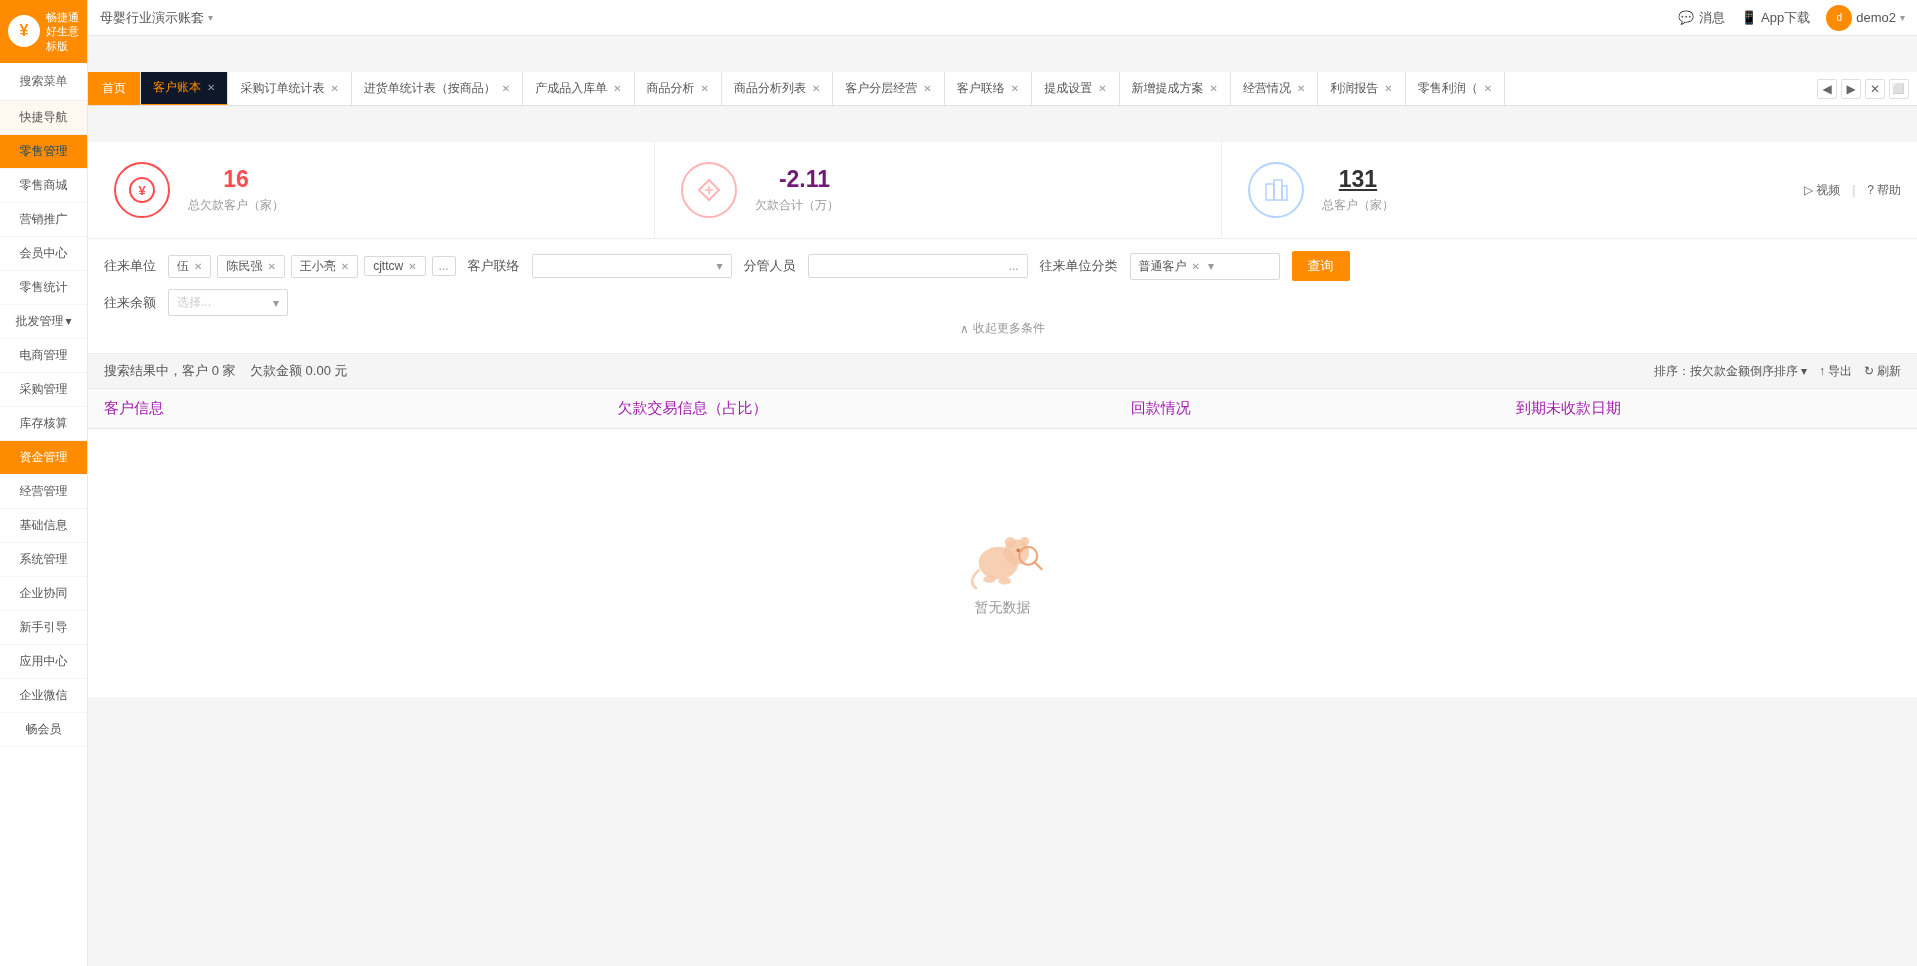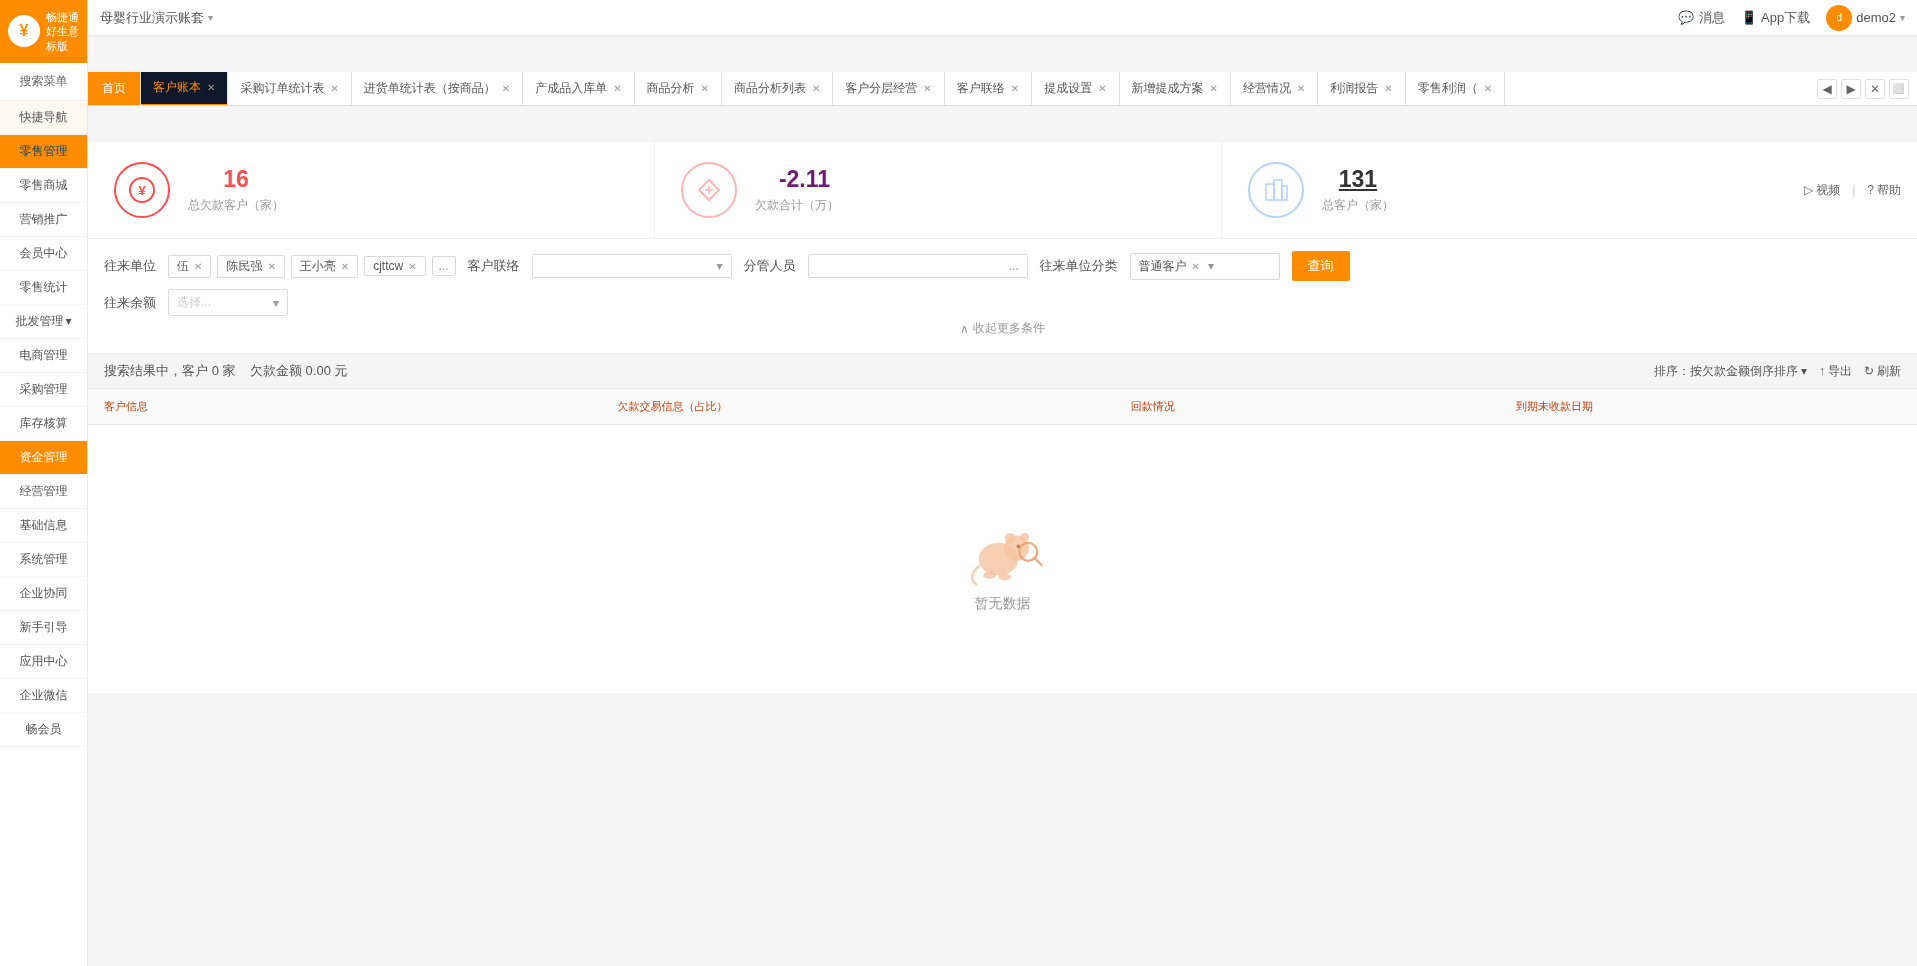--- a/index.html
+++ b/index.html
@@ -75,21 +75,21 @@
     
     .results-bar { background: #f5f5f5; padding: 8px 16px; display: flex; align-items: center; justify-content: space-between; border-bottom: 1px solid #e8e8e8; }
     .results-info { font-size: 13px; color: #555; }
     .results-actions { display: flex; align-items: center; gap: 12px; font-size: 12px; color: #555; }
     .results-actions span { cursor: pointer; display: flex; align-items: center; gap: 3px; }
     .sort-select { display: flex; align-items: center; gap: 3px; cursor: pointer; color: #555; }
 
     
     .table-container { background: #fff; margin: 0; }
     .table-header { display: grid; grid-template-columns: 2fr 2fr 1.5fr 1.5fr; padding: 10px 16px; border-bottom: 1px solid #e8e8e8; background: #fafafa; }
-    .table-col-header { font-size: 11px; color: #c2410c; font-weight: 500; }
+    .table-col-header { font-size: 15px; color: #a21caf; font-weight: 500; }
 
     
     .empty-state { display: flex; flex-direction: column; align-items: center; justify-content: center; padding: 80px 0; }
     .empty-text { color: #999; font-size: 14px; }
 
     
     .empty-svg { width: 90px; height: 90px; }
   </style>
 </head>
 <body>

